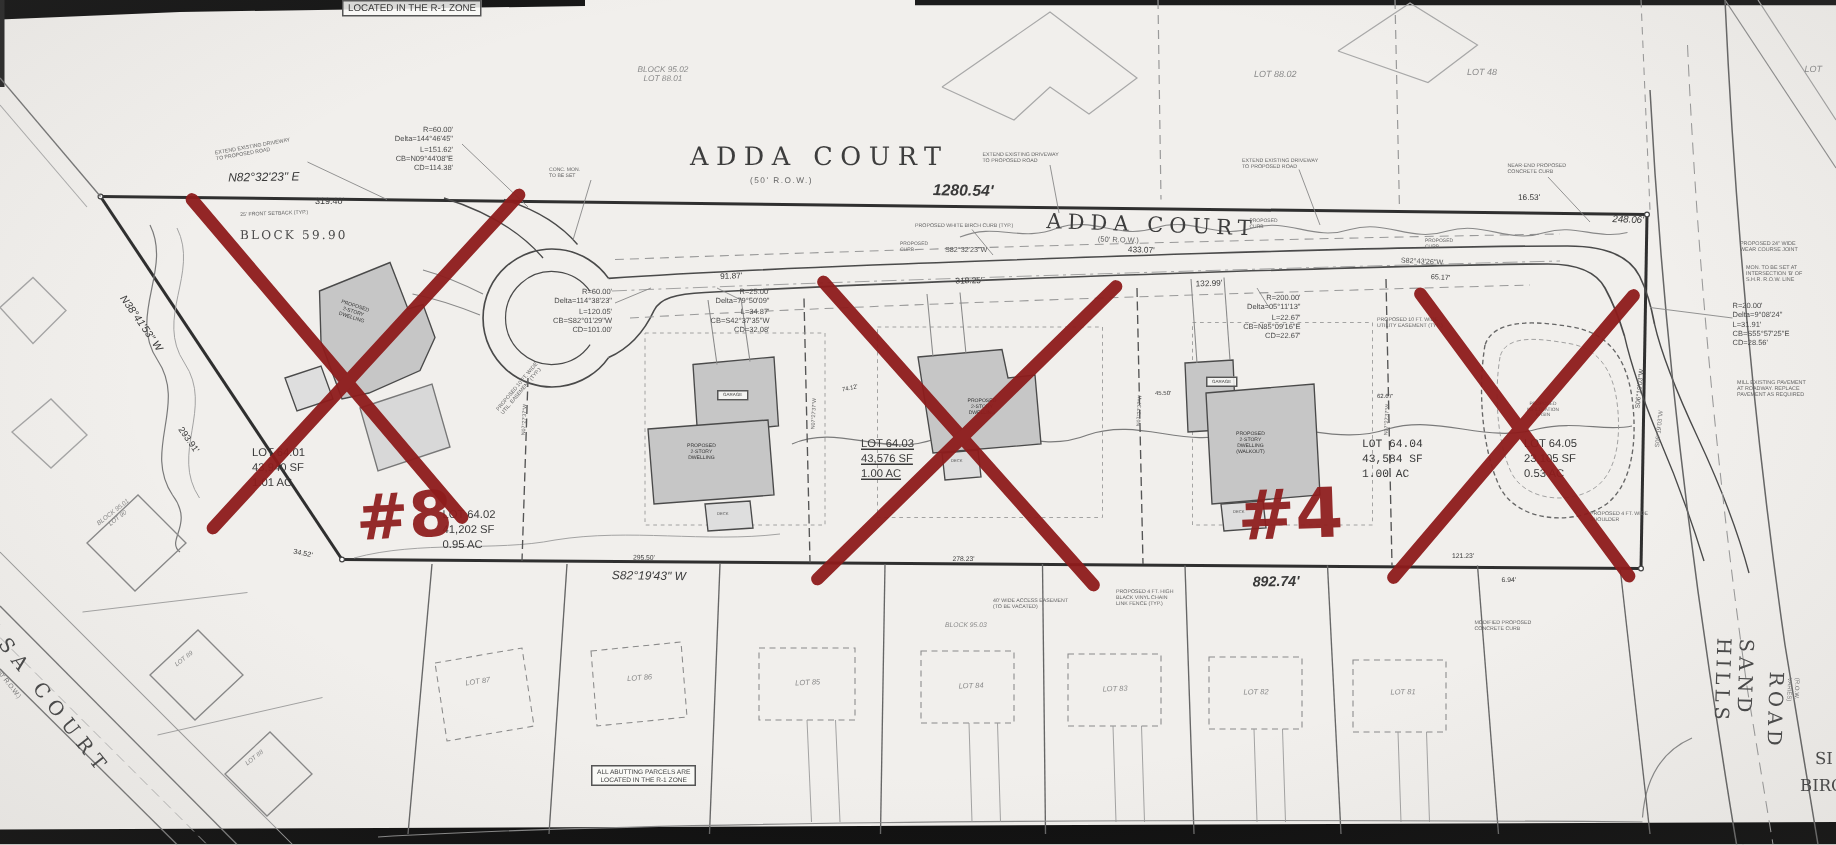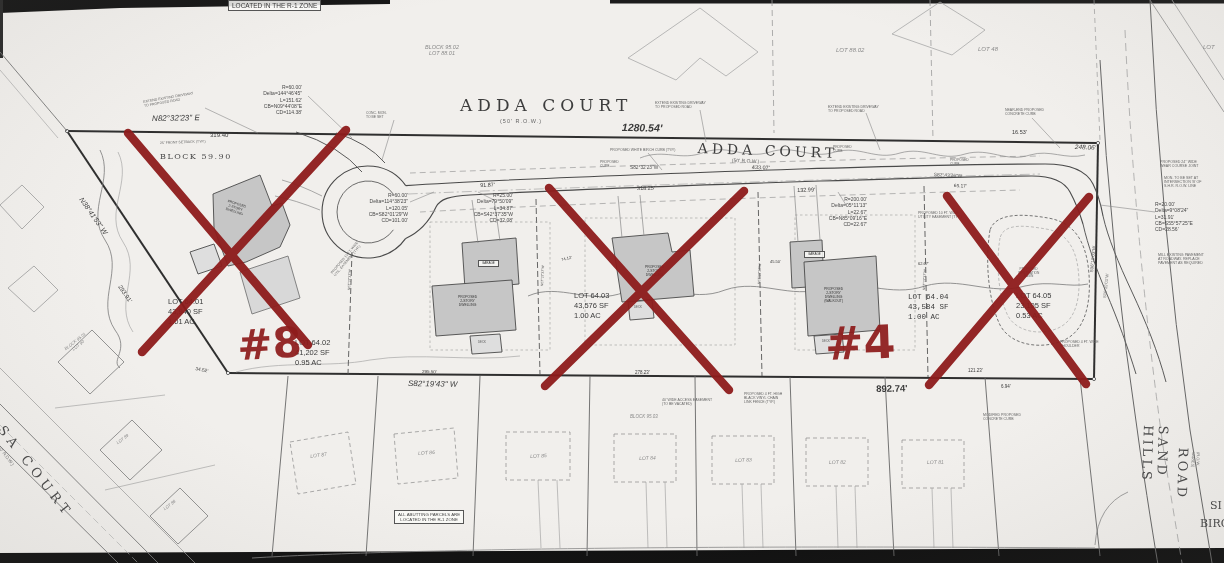--- a/index.html
+++ b/index.html
@@ -255,34 +255,34 @@
 AT ROADWAY. REPLACE
 PAVEMENT AS REQUIRED</div>
       <div class="lbl" style="left: 1089px; top: 272px; font-size: 4.5px; transform: rotate(-84deg); color: rgb(85, 85, 85);">S06°19'03"W</div>
       <div class="lbl" style="left: 1103px; top: 298px; font-size: 4.2px; transform: rotate(-84deg); color: rgb(119, 119, 119);">S06°19'03"W</div>
       <div class="lbl" style="left: 168px; top: 297px; font-size: 7.5px; line-height: 1.3;">LOT 64.01
 43,940 SF
 1.01 AC</div>
       <div class="lbl" style="left: 295px; top: 338px; font-size: 7.5px; line-height: 1.3;">LOT 64.02
 41,202 SF
 0.95 AC</div>
-      <div class="lbl" style="left: 574px; top: 291px; font-size: 7.5px; line-height: 1.3;">LOT 64.03
+      <div class="lbl" style="left: 574px; top: 291px; font-size: 7.5px; line-height: 1.3; text-decoration: underline;">LOT 64.03
 43,576 SF
 1.00 AC</div>
       <div class="lbl" style="left: 908px; top: 293px; font-size: 7.5px; line-height: 1.3; font-family: Liberation Mono, monospace;">LOT 64.04
 43,584 SF
 1.00 AC</div>
       <div class="lbl" style="left: 1016px; top: 291px; font-size: 7.5px; line-height: 1.3;">LOT 64.05
 23,105 SF
 0.53 AC</div>
       <div class="lbl" style="left: 160px; top: 152px; font-size: 8px; color: rgb(74, 74, 74); font-family: &quot;DejaVu Serif&quot;, serif; letter-spacing: 1.5px;">BLOCK 59.90</div>
       <div class="lbl" style="left: 84px; top: 196px; font-size: 7px; transform: rotate(55deg); font-style: italic;">N38°41'53" W</div>
       <div class="lbl" style="left: 122px; top: 284px; font-size: 6px; transform: rotate(55deg);">293.91'</div>
       <div class="lbl" style="left: 408px; top: 379px; font-size: 8px; transform: rotate(1deg); font-style: italic;">S82°19'43" W</div>
-      <div class="lbl" style="left: 876px; top: 384px; font-size: 9.5px; transform: rotate(-1deg); font-weight: 600;  text-align: center;">892.74'</div>
+      <div class="lbl" style="left: 835px; top: 384px; font-size: 9.5px; transform: rotate(-1deg); font-weight: 600; font-style: italic; text-align: center;">892.74'</div>
       <div class="lbl" style="left: 196px; top: 366px; font-size: 4.8px; transform: rotate(12deg);">34.52'</div>
       <div class="lbl" style="left: 422px; top: 369px; font-size: 4.5px; transform: rotate(1deg);">295.50'</div>
       <div class="lbl" style="left: 635px; top: 370px; font-size: 4.5px;">278.23'</div>
       <div class="lbl" style="left: 968px; top: 368px; font-size: 4.5px;">121.23'</div>
       <div class="lbl" style="left: 1001px; top: 384px; font-size: 4.5px;">6.94'</div>
       <div class="lbl" style="left: 630px; top: 414px; font-size: 4.5px; color: rgb(138, 138, 138); font-style: italic;">BLOCK 95.03</div>
       <div class="lbl" style="left: 310px; top: 454px; font-size: 5px; transform: rotate(-8deg); color: rgb(138, 138, 138); font-style: italic;">LOT 87</div>
       <div class="lbl" style="left: 418px; top: 451px; font-size: 5px; transform: rotate(-4deg); color: rgb(138, 138, 138); font-style: italic;">LOT 86</div>
       <div class="lbl" style="left: 530px; top: 454px; font-size: 5px; transform: rotate(-3deg); color: rgb(138, 138, 138); font-style: italic;">LOT 85</div>
       <div class="lbl" style="left: 639px; top: 456px; font-size: 5px; transform: rotate(-2deg); color: rgb(138, 138, 138); font-style: italic;">LOT 84</div>

